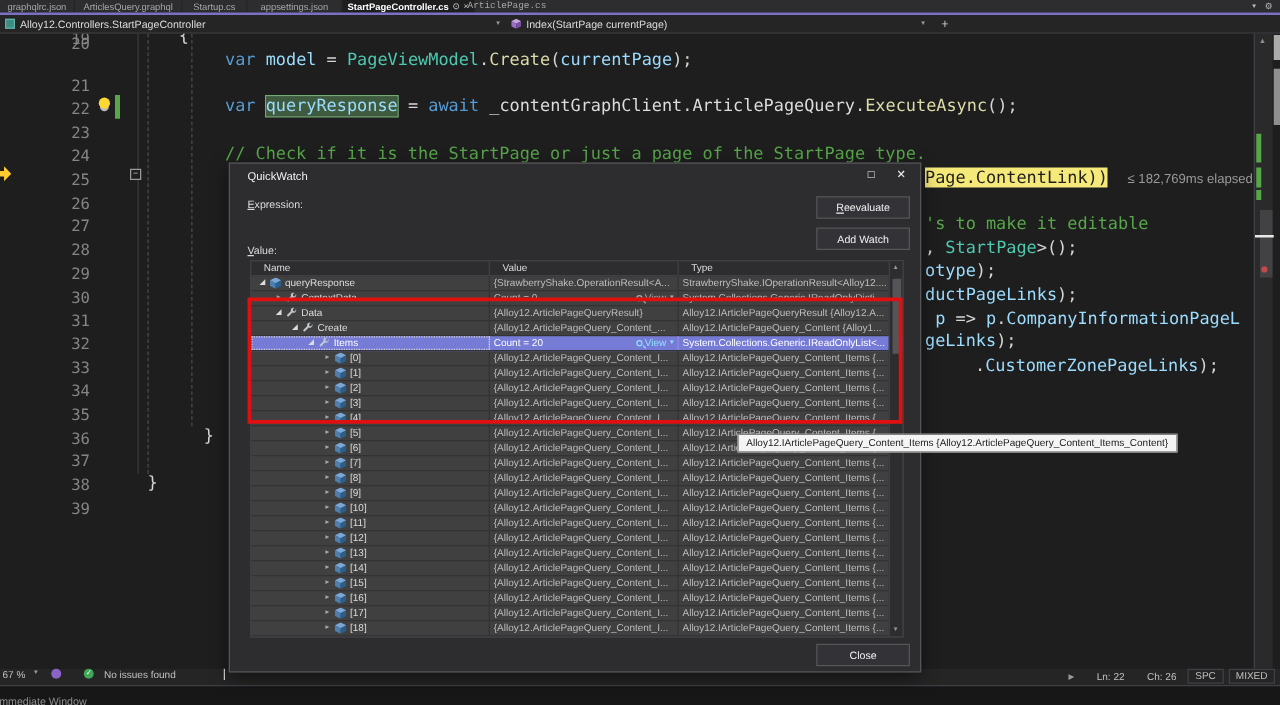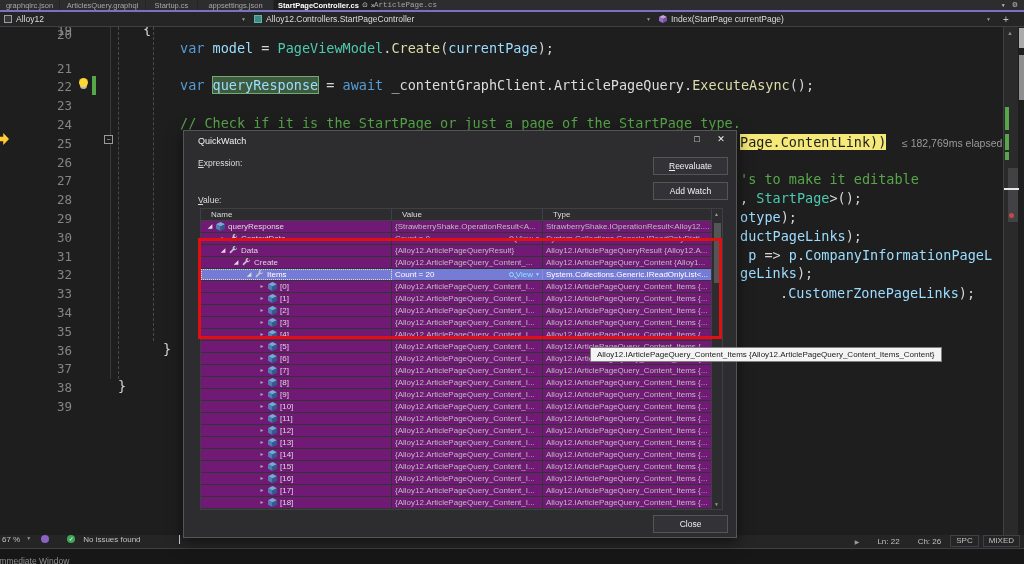--- a/index.html
+++ b/index.html
@@ -67,21 +67,21 @@
   .qw-label { position:absolute; font-size:8.5px; color:#DCDCDC; display:block; }
   .qw-label::first-letter { text-decoration:underline; }
   .qw-combo { position:absolute; left:14px; top:40px; width:442px; height:16px; background:#333337;
               border:1px solid #3F3F46; display:flex; align-items:center; }
   .qw-combo .txt { flex:1; overflow:hidden; white-space:nowrap; font-size:8px; color:#DCDCDC; padding:0 3px; }
   .qw-combo .dd { width:13px; text-align:center; font-size:5px; color:#BBBBBB; border-left:1px solid #3F3F46; align-self:stretch; line-height:15px; }
   .qw-btn { position:absolute; left:469px; width:75px; height:18px; background:#333337; border:1px solid #555558;
             color:#F1F1F1; font-size:8.5px; text-align:center; line-height:16px; }
   .qw-btn.u::first-letter { text-decoration:underline; }
 
-  .qw-table { position:absolute; left:16px; top:77px; width:523px; height:302px; background:#701a75; border:1px solid #3F3F46; overflow:hidden; }
+  .qw-table { position:absolute; left:16px; top:77px; width:523px; height:302px; background:#404040; border:1px solid #3F3F46; overflow:hidden; }
   .qw-head { display:grid; grid-template-columns:191px 151px 170px; height:12px; border-bottom:1px solid #3F3F46; background:#2D2D30; }
   .qw-head div { font-size:8px; color:#DCDCDC; padding-left:10px; border-right:1px solid #3F3F46; line-height:12px; }
   .qw-row { display:grid; grid-template-columns:191px 151px 170px; height:12px; border-bottom:1px solid #333336; }
   .qw-row div { overflow:hidden; white-space:nowrap; line-height:11px; font-size:8px; border-right:1px solid #333336; }
   .cell-name { display:flex; align-items:center; gap:2px; color:#DCDCDC; }
   .cell-val { color:#BDBDBD; padding-left:3px; display:flex; align-items:center; }
   .cell-type { color:#BDBDBD; padding-left:3px; }
   .exp { width:8px; flex:none; text-align:center; font-size:6px; color:#A8A8A8; }
   .exp.open { color:#DCDCDC; }
   .tree-ico { width:10px; height:10px; flex:none; }
@@ -146,25 +146,20 @@
         </div>
       </div>
     <div class="tabbar-right">
       <span style="font-size:5px;">▼</span>
       <span>⚙</span>
     </div>
   </div>
   <div class="purple-line"></div>
 
   <div class="navbar">
-    <div class="nav-sec s1">
-      <span class="mini-ico proj-ico"></span>
-      <span>Alloy12</span>
-      <span class="dd">▼</span>
-    </div>
     <div class="nav-sec s2">
       <span class="mini-ico cls-ico"></span>
       <span>Alloy12.Controllers.StartPageController</span>
       <span class="dd">▼</span>
     </div>
     <div class="nav-sec s3">
       <span class="mini-ico">
         <svg viewBox="0 0 10 10" width="8" height="8">
             <path d="M5 0 10 2.5 5 5 0 2.5Z" fill="#C4A5E0"></path>
             <path d="M0 2.5 5 5v5L0 7.5Z" fill="#9B6FC8"></path>

